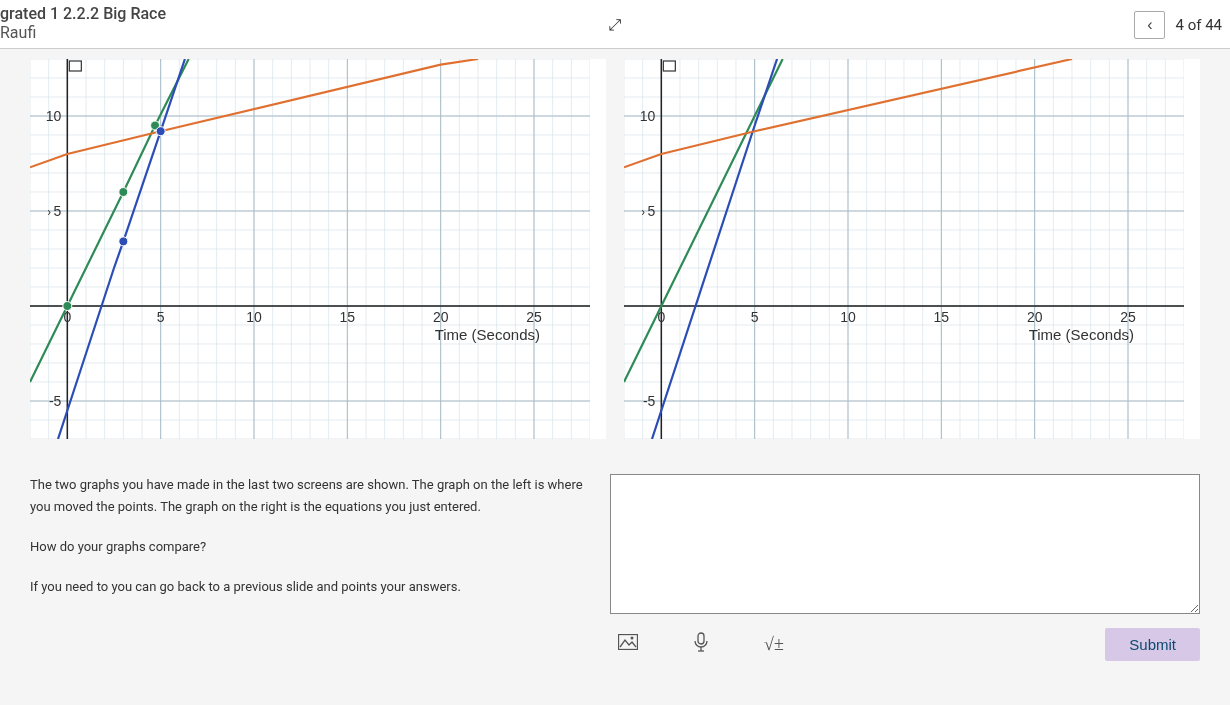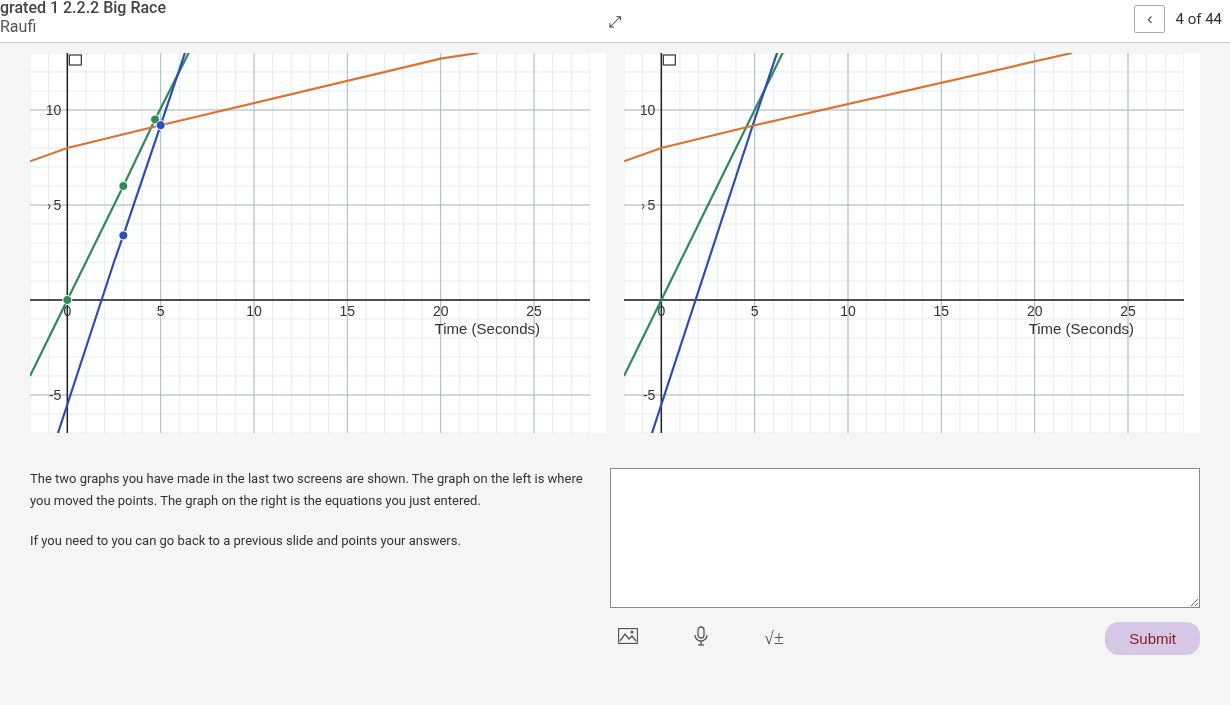--- a/index.html
+++ b/index.html
@@ -7,21 +7,21 @@
       font-family: -apple-system, BlinkMacSystemFont, "Segoe UI", Roboto, Arial, sans-serif;
       background: #f5f5f5;
       width: 1230px;
       height: 705px;
       overflow: hidden;
       position: relative;
     }
     .header {
       background: #fff;
       border-bottom: 1px solid #ccc;
-      padding: 2px 8px 6px 0;
+      padding: 8px 8px 6px 0;
       display: flex;
       align-items: center;
       justify-content: space-between;
       position: relative;
     }
     .header-left { 
       font-size: 15px; 
       color: #333; 
       display: flex;
       flex-direction: column;
@@ -116,26 +116,26 @@
       background: transparent;
       border: none;
       font-size: 18px;
       color: #555;
       cursor: pointer;
       padding: 4px 8px;
     }
     .submit-btn {
       margin-left: auto;
       background: #d8c8e8;
-      color: #7f1d1d;
+      color: #0c4a6e;
       border: none;
       padding: 8px 24px;
       font-size: 15px;
       cursor: pointer;
-      border-radius: 14px;
+      border-radius: 2px;
     }
     .math-sym { font-family: serif; font-size: 18px; }
   </style>
 </head>
 <body>
 
 <div class="header">
   <div class="header-left">
     <span class="assignment-title">grated 1 2.2.2 Big Race</span>
     <span class="student-name">Raufi</span>
@@ -318,20 +318,21 @@
           <text x="457.3333333333333" y="281" text-anchor="middle" font-size="15" fill="#333" font-family="Arial">Time (Seconds)</text>
           <rect x="39.333333333333336" y="2" width="12" height="10" fill="none" stroke="#333" stroke-width="1.2"></rect>
           <text x="17.333333333333336" y="157" font-size="13" fill="#333">›</text>
         </svg>
     </div>
   </div>
 
   <div class="bottom-row">
     <div class="question-text">
       <p>The two graphs you have made in the last two screens are shown. The graph on the left is where you moved the points. The graph on the right is the equations you just entered.</p>
+      <p>How do your graphs compare?</p>
       <p>If you need to you can go back to a previous slide and points your answers.</p>
     </div>
     <div class="answer-panel">
       <textarea class="answer-box" style=""></textarea>
       <div class="toolbar">
         <button class="tool-btn">
           <svg width="20" height="16" viewBox="0 0 20 16">
               <rect x="0.5" y="0.5" width="19" height="15" fill="none" stroke="#555" stroke-width="1.3"></rect>
               <polyline points="2,13 7,6 11,11 14,8 18,13" fill="none" stroke="#555" stroke-width="1.3"></polyline>
               <circle cx="14" cy="4" r="1.5" fill="#555"></circle>

